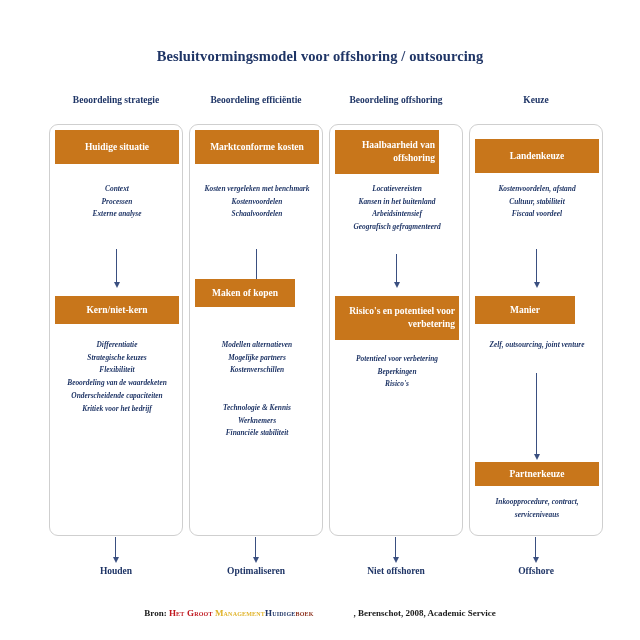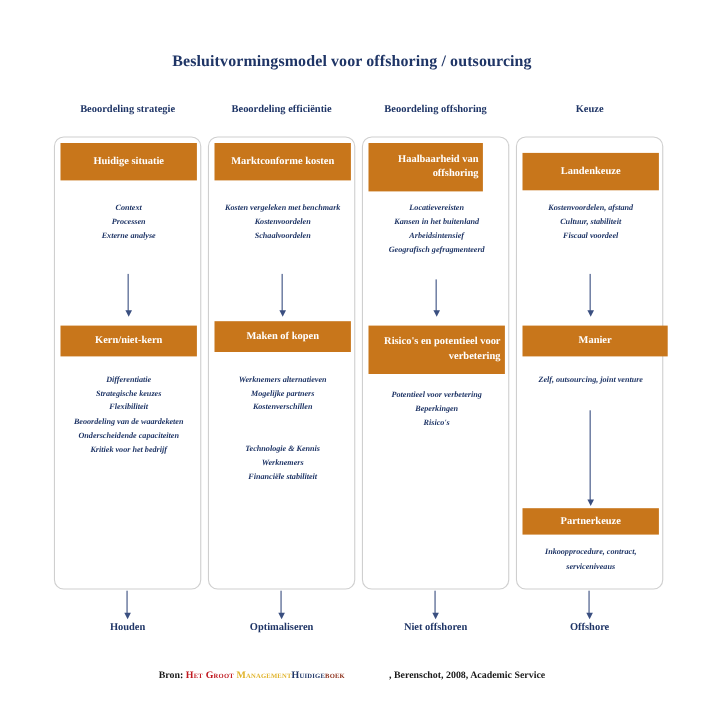--- a/index.html
+++ b/index.html
@@ -153,23 +153,23 @@
   <div class="outcome" style="left:40px; width:152px;">Houden</div>
 
   <div class="col" style="left:189px; width:134px; height:412px;">
     <div class="band" style="top:5px; width:124px; height:34px;">Marktconforme kosten</div>
     <div class="items wrapok" style="top:58px; left:8px; width:118px;">
       <div>Kosten vergeleken met benchmark</div>
       <div>Kostenvoordelen</div>
       <div>Schaalvoordelen</div>
     </div>
     <div class="arrow" style="left:66px; top:124px; height:34px;"></div>
-    <div class="band" style="top:167px; width:124px; height:28px;">Maken of kopen</div>
+    <div class="band" style="top:154px; width:100px; height:28px;">Maken of kopen</div>
     <div class="items" style="top:214px; left:0; width:134px;">
-      <div>Werknemers alternatieven</div>
+      <div>Modellen alternatieven</div>
       <div>Mogelijke partners</div>
       <div>Kostenverschillen</div>
     </div>
     <div class="items" style="top:277px; left:0; width:134px;">
       <div>Technologie &amp; Kennis</div>
       <div>Werknemers</div>
       <div>Financiële stabiliteit</div>
     </div>
   </div>
   <div class="arrow" style="left:255px; top:537px; height:21px;"></div>
@@ -195,21 +195,21 @@
   <div class="outcome" style="left:320px; width:152px;">Niet offshoren</div>
 
   <div class="col" style="left:469px; width:134px; height:412px;">
     <div class="band" style="top:14px; width:124px; height:34px;">Landenkeuze</div>
     <div class="items" style="top:58px; left:0; width:134px;">
       <div>Kostenvoordelen, afstand</div>
       <div>Cultuur, stabiliteit</div>
       <div>Fiscaal voordeel</div>
     </div>
     <div class="arrow" style="left:66px; top:124px; height:34px;"></div>
-    <div class="band" style="top:171px; width:132px; height:28px;">Manier</div>
+    <div class="band" style="top:171px; width:100px; height:28px;">Manier</div>
     <div class="items" style="top:214px; left:-2px; width:138px;">
       <div>Zelf, outsourcing, joint venture</div>
     </div>
     <div class="arrow" style="left:66px; top:248px; height:82px;"></div>
     <div class="band" style="top:337px; width:124px; height:24px;">Partnerkeuze</div>
     <div class="items wrapok" style="top:371px; left:8px; width:118px;">
       <div>Inkoopprocedure, contract, serviceniveaus</div>
     </div>
   </div>
   <div class="arrow" style="left:535px; top:537px; height:21px;"></div>

